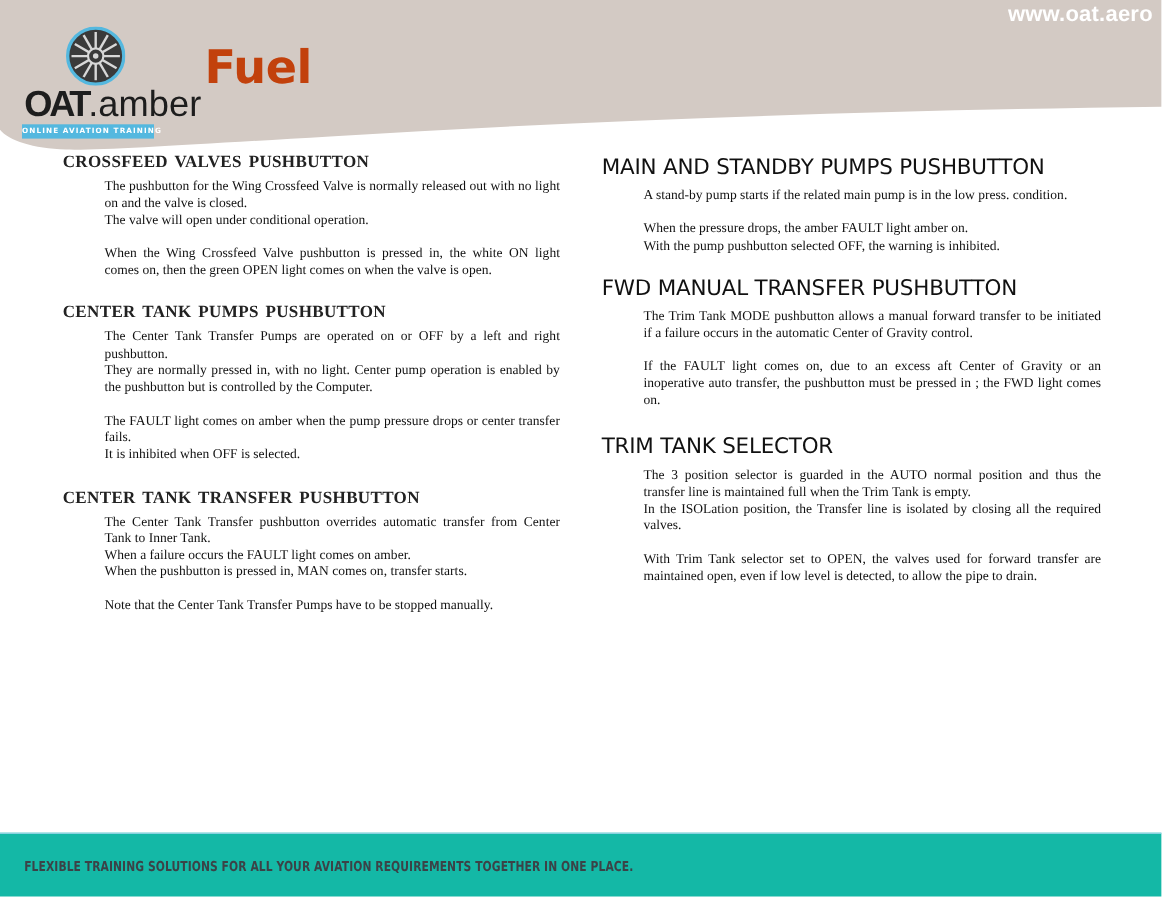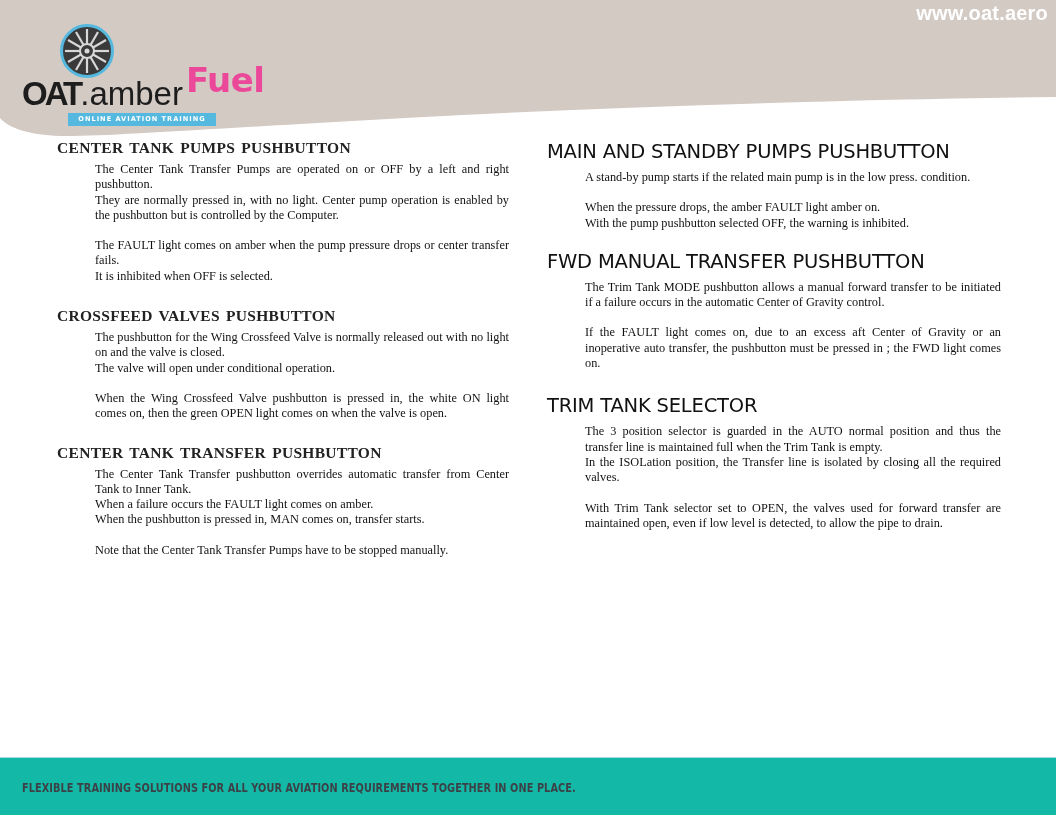--- a/index.html
+++ b/index.html
@@ -15,31 +15,30 @@
   .logo { position: absolute; left: 20px; top: 24px; width: 140px; height: 104px; }
   .logo-fan { position: absolute; left: 40px; top: 0; width: 54px; height: 54px; }
   .logo-word {
     position: absolute; left: 2px; top: 52px;
     font-family: "Liberation Sans", sans-serif; font-size: 33px; line-height: 36px;
     color: #1d1d1d; letter-spacing: -1px; white-space: nowrap;
   }
   .logo-word .bold { font-weight: bold; letter-spacing: -3px; }
   .logo-word .light { font-weight: normal; letter-spacing: 0; }
   .logo-band {
-    position: absolute; left: 0; top: 89px; width: 148px; height: 13px;
+    position: absolute; left: 0; top: 89px; width: 120px; height: 13px;
     background: #54b8df; color: #ffffff;
     font-family: "DejaVu Sans", sans-serif; font-weight: bold;
     font-size: 6.6px; letter-spacing: 1px; text-align: center; line-height: 13px;
     white-space: nowrap;
-    margin-left: 48px;
   }
   .page-title {
-    position: absolute; left: 186px; top: 60px;
+    position: absolute; left: 186px; top: 36px;
     font-family: "DejaVu Sans", sans-serif; font-weight: bold;
-    font-size: 34px; color: #ec4899; letter-spacing: -0.5px;
+    font-size: 42px; color: #c2410c; letter-spacing: -0.5px;
   }
 
   .col { position: absolute; }
   .col-left { left: 57px; top: 138px; width: 452px; }
   .col-right { left: 547px; top: 139px; width: 454px; }
 
   .section { margin-bottom: 0; }
   .h-serif {
     font-family: "Liberation Serif", serif; font-weight: bold;
     font-size: 15.5px; color: #222; letter-spacing: 0.3px; word-spacing: 2px;
@@ -99,38 +98,38 @@
   </svg>
   <div class="logo-word">
     <span class="bold">OAT</span><span class="light">.amber</span>
   </div>
   <div class="logo-band">ONLINE AVIATION TRAINING</div>
 </div>
 
 <h1 class="page-title">Fuel</h1>
 
 <div class="col col-left">
+  <div class="section" style="margin-bottom:21px;">
+    <div class="h-serif">CROSSFEED VALVES  PUSHBUTTON</div>
+    <div class="body">
+      <p>The pushbutton for the Wing Crossfeed Valve is normally released out with no light on and the valve is closed.</p>
+      <p>The valve will  open under conditional operation.</p>
+      <div class="gap"></div>
+      <p>When the Wing Crossfeed Valve pushbutton is pressed in, the white ON light comes on, then the green OPEN  light comes on when the valve is open.</p>
+    </div>
+  </div>
+
   <div class="section" style="margin-bottom:22px;">
     <div class="h-serif">CENTER  TANK PUMPS PUSHBUTTON</div>
     <div class="body">
       <p>The Center Tank Transfer Pumps are operated on or OFF by a left and right pushbutton.</p>
       <p>They are normally pressed in, with no light. Center pump operation is enabled by the pushbutton but is controlled by the Computer.</p>
       <div class="gap"></div>
       <p>The FAULT light comes on amber when the pump pressure drops or center transfer fails.</p>
       <p>It is inhibited when OFF is selected.</p>
-    </div>
-  </div>
-
-  <div class="section" style="margin-bottom:21px;">
-    <div class="h-serif">CROSSFEED VALVES  PUSHBUTTON</div>
-    <div class="body">
-      <p>The pushbutton for the Wing Crossfeed Valve is normally released out with no light on and the valve is closed.</p>
-      <p>The valve will  open under conditional operation.</p>
-      <div class="gap"></div>
-      <p>When the Wing Crossfeed Valve pushbutton is pressed in, the white ON light comes on, then the green OPEN  light comes on when the valve is open.</p>
     </div>
   </div>
 
   <div class="section">
     <div class="h-serif">CENTER  TANK TRANSFER PUSHBUTTON</div>
     <div class="body">
       <p>The Center Tank Transfer pushbutton overrides automatic transfer from Center Tank to Inner Tank.</p>
       <p>When a failure occurs the FAULT light comes on amber.</p>
       <p>When the pushbutton is pressed in, MAN comes on, transfer starts.</p>
       <div class="gap"></div>

